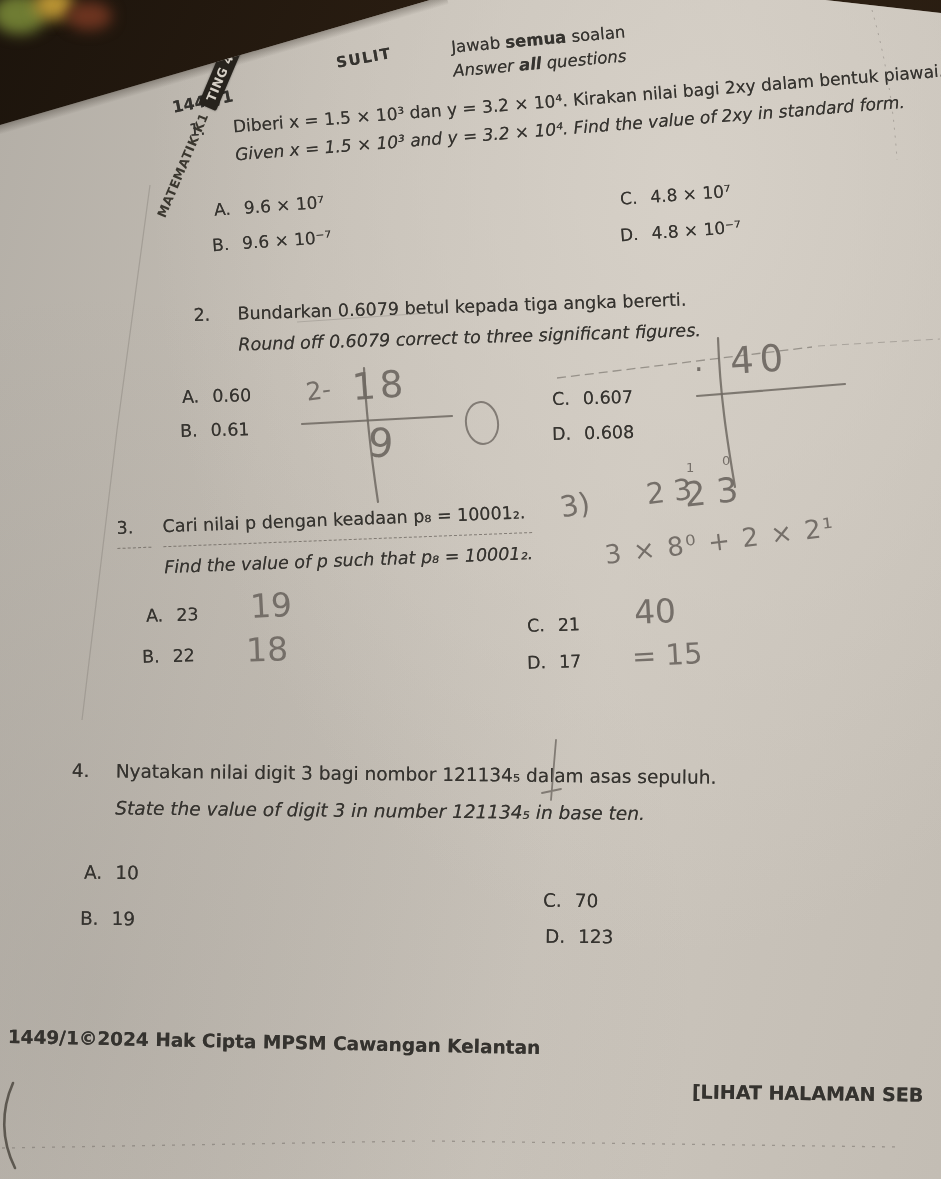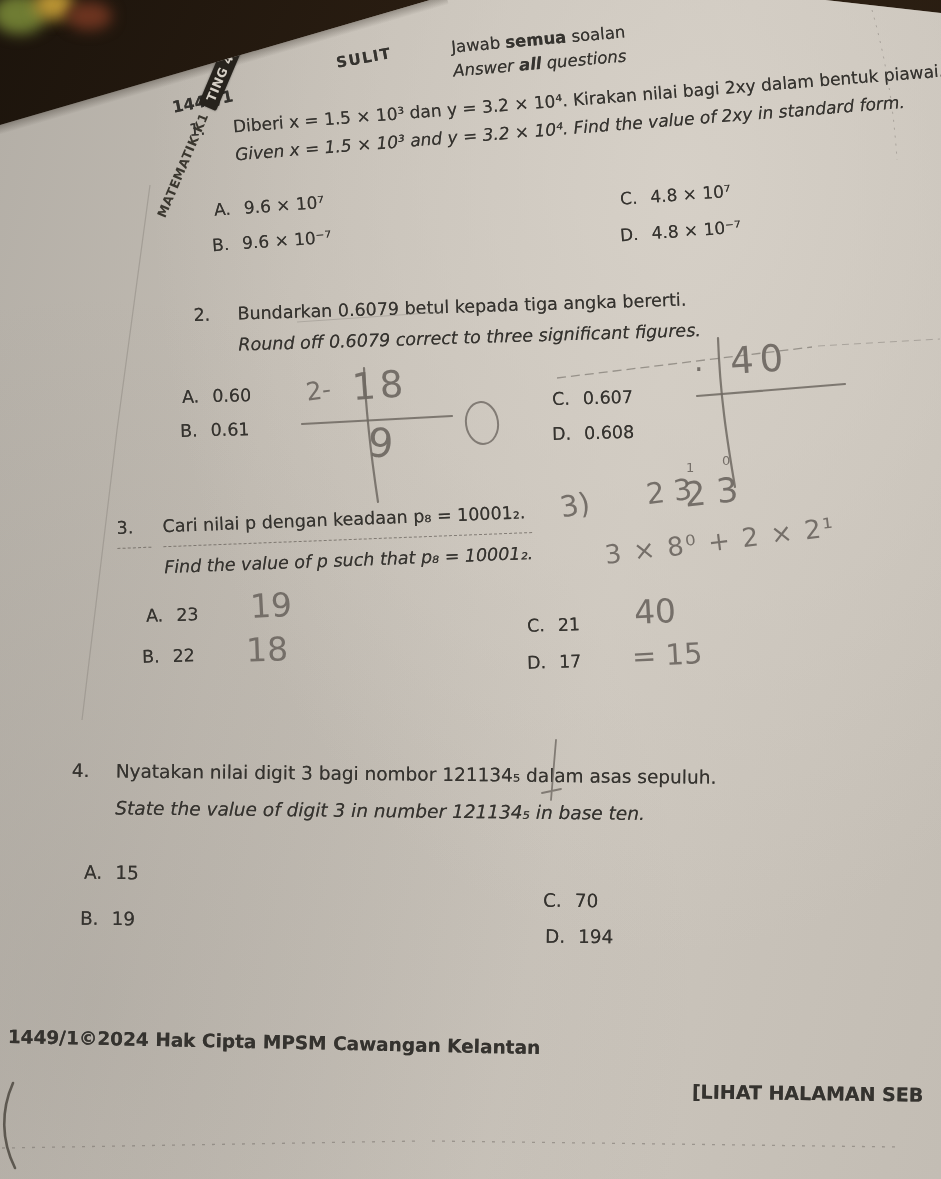--- a/index.html
+++ b/index.html
@@ -144,33 +144,33 @@
       <div class="qrow">
         <span class="qnum">4.</span>
         <div>
           <div class="qline">Nyatakan nilai digit 3 bagi nombor 121134₅ dalam asas sepuluh.</div>
           <div class="qline i">State the value of digit 3 in number 121134₅ in base ten.</div>
         </div>
       </div>
     </div>
     <div class="abs print opt" style="left:84px;top:862px;font-size:18.5px;transform:rotate(0.6deg);">
         <span>A.</span>
-        <span>15</span>
+        <span>10</span>
       </div>
     <div class="abs print opt" style="left:80px;top:908px;font-size:18.5px;transform:rotate(0.6deg);">
         <span>B.</span>
         <span>19</span>
       </div>
     <div class="abs print opt" style="left:543px;top:890px;font-size:18.5px;transform:rotate(0.6deg);">
         <span>C.</span>
         <span>70</span>
       </div>
     <div class="abs print opt" style="left:545px;top:926px;font-size:18.5px;transform:rotate(0.6deg);">
         <span>D.</span>
-        <span>194</span>
+        <span>123</span>
       </div>
 
     <span class="hw" style="left:306px;top:376px;font-size:25px;transform:rotate(-8deg);">2-</span>
     <span class="hw" style="left:352px;top:364px;font-size:37px;letter-spacing:4px;transform:rotate(-4deg);">18</span>
     <span class="hw" style="left:368px;top:420px;font-size:40px;transform:rotate(3deg);">9</span>
     <span class="hw" style="left:694px;top:352px;font-size:30px;">·</span>
     <span class="hw" style="left:730px;top:338px;font-size:37px;letter-spacing:6px;transform:rotate(-4deg);">40</span>
     <span class="hw small" style="left:686px;top:460px;">1</span>
     <span class="hw small" style="left:722px;top:453px;">0</span>
     <span class="hw" style="left:684px;top:472px;font-size:34px;transform:rotate(-6deg);">2 3</span>

